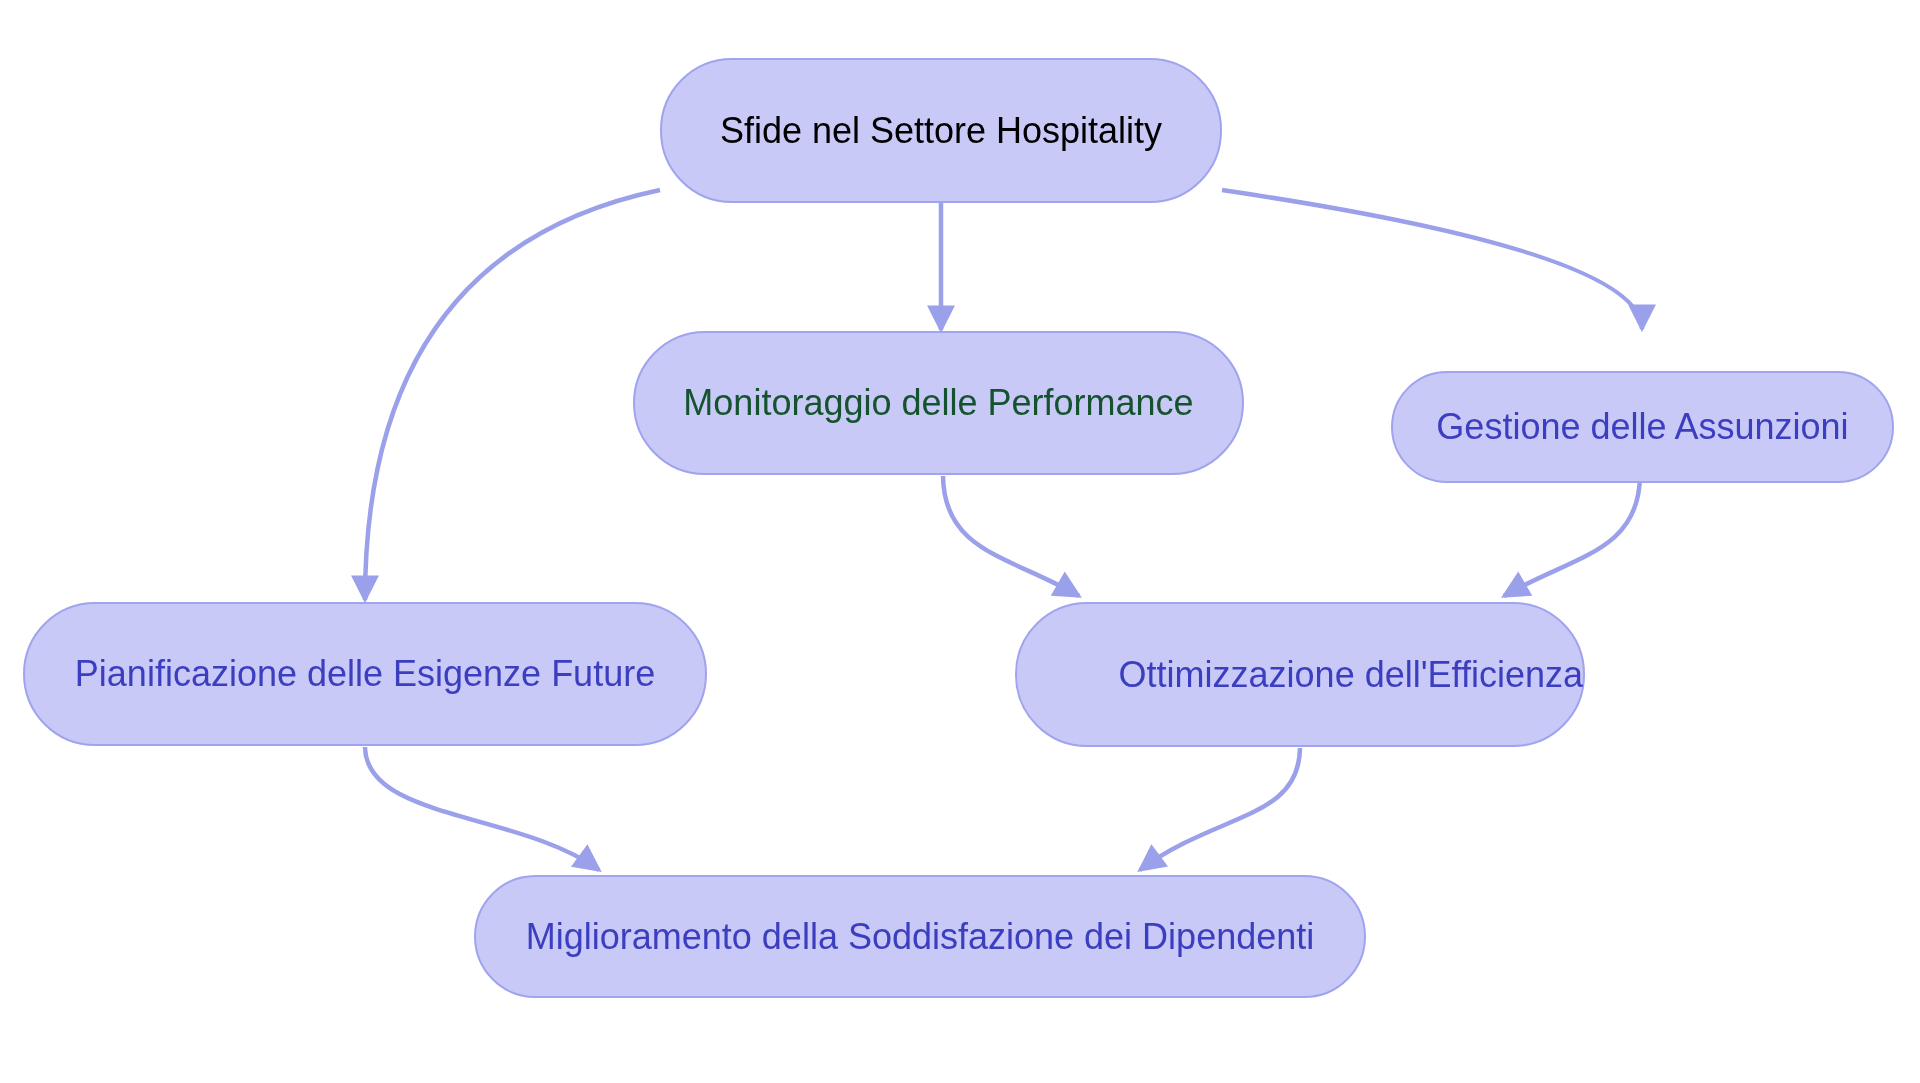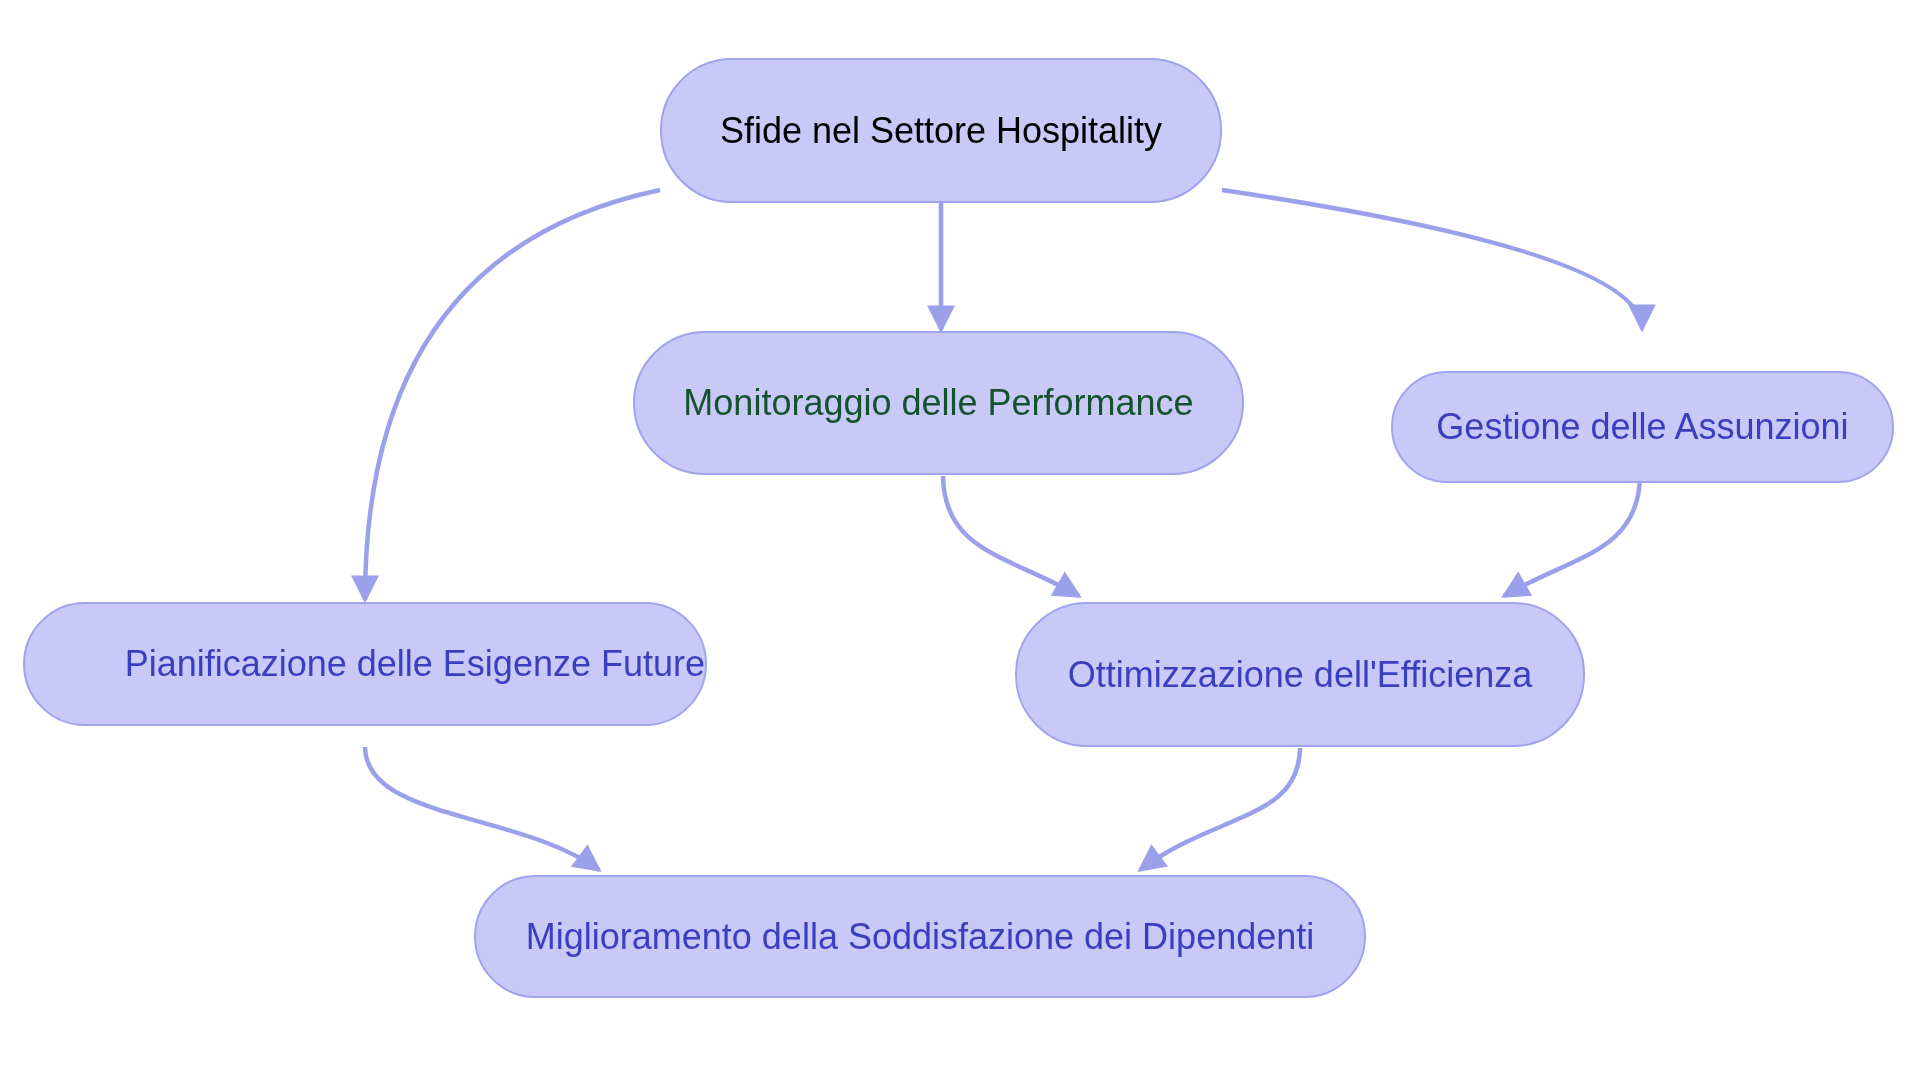--- a/index.html
+++ b/index.html
@@ -61,23 +61,23 @@
   <div id="node-group">
       <div class="flow-node" style="left: 660px; top: 58px; width: 562px; height: 145px; background: rgb(200, 201, 247); border-color: rgb(160, 163, 238);">
         <span style="color: #000000;">Sfide nel Settore Hospitality</span>
       </div>
       <div class="flow-node" style="left: 633px; top: 331px; width: 611px; height: 144px; background: rgb(200, 201, 247); border-color: rgb(160, 163, 238);">
         <span style="color: #14532d;">Monitoraggio delle Performance</span>
       </div>
       <div class="flow-node" style="left: 1391px; top: 331px; width: 503px; height: 112px; background: rgb(200, 201, 247); border-color: rgb(160, 163, 238); margin-top: 40px;">
         <span style="color: rgb(60, 62, 192);">Gestione delle Assunzioni</span>
       </div>
-      <div class="flow-node" style="left: 23px; top: 602px; width: 684px; height: 124px; background: rgb(200, 201, 247); border-color: rgb(160, 163, 238); justify-content: flex-end;">
+      <div class="flow-node" style="left: 23px; top: 602px; width: 684px; height: 144px; background: rgb(200, 201, 247); border-color: rgb(160, 163, 238);">
         <span style="color: rgb(60, 62, 192);">Pianificazione delle Esigenze Future</span>
       </div>
-      <div class="flow-node" style="left: 1015px; top: 602px; width: 570px; height: 145px; background: rgb(200, 201, 247); border-color: rgb(160, 163, 238);">
+      <div class="flow-node" style="left: 1015px; top: 602px; width: 570px; height: 145px; background: rgb(200, 201, 247); border-color: rgb(160, 163, 238); justify-content: flex-end;">
         <span style="color: rgb(60, 62, 192);">Ottimizzazione dell'Efficienza</span>
       </div>
       <div class="flow-node" style="left: 474px; top: 875px; width: 892px; height: 123px; background: rgb(200, 201, 247); border-color: rgb(160, 163, 238);">
         <span style="color: rgb(60, 62, 192);">Miglioramento della Soddisfazione dei Dipendenti</span>
       </div>
     </div>
 </div>
 
 </body></html>

